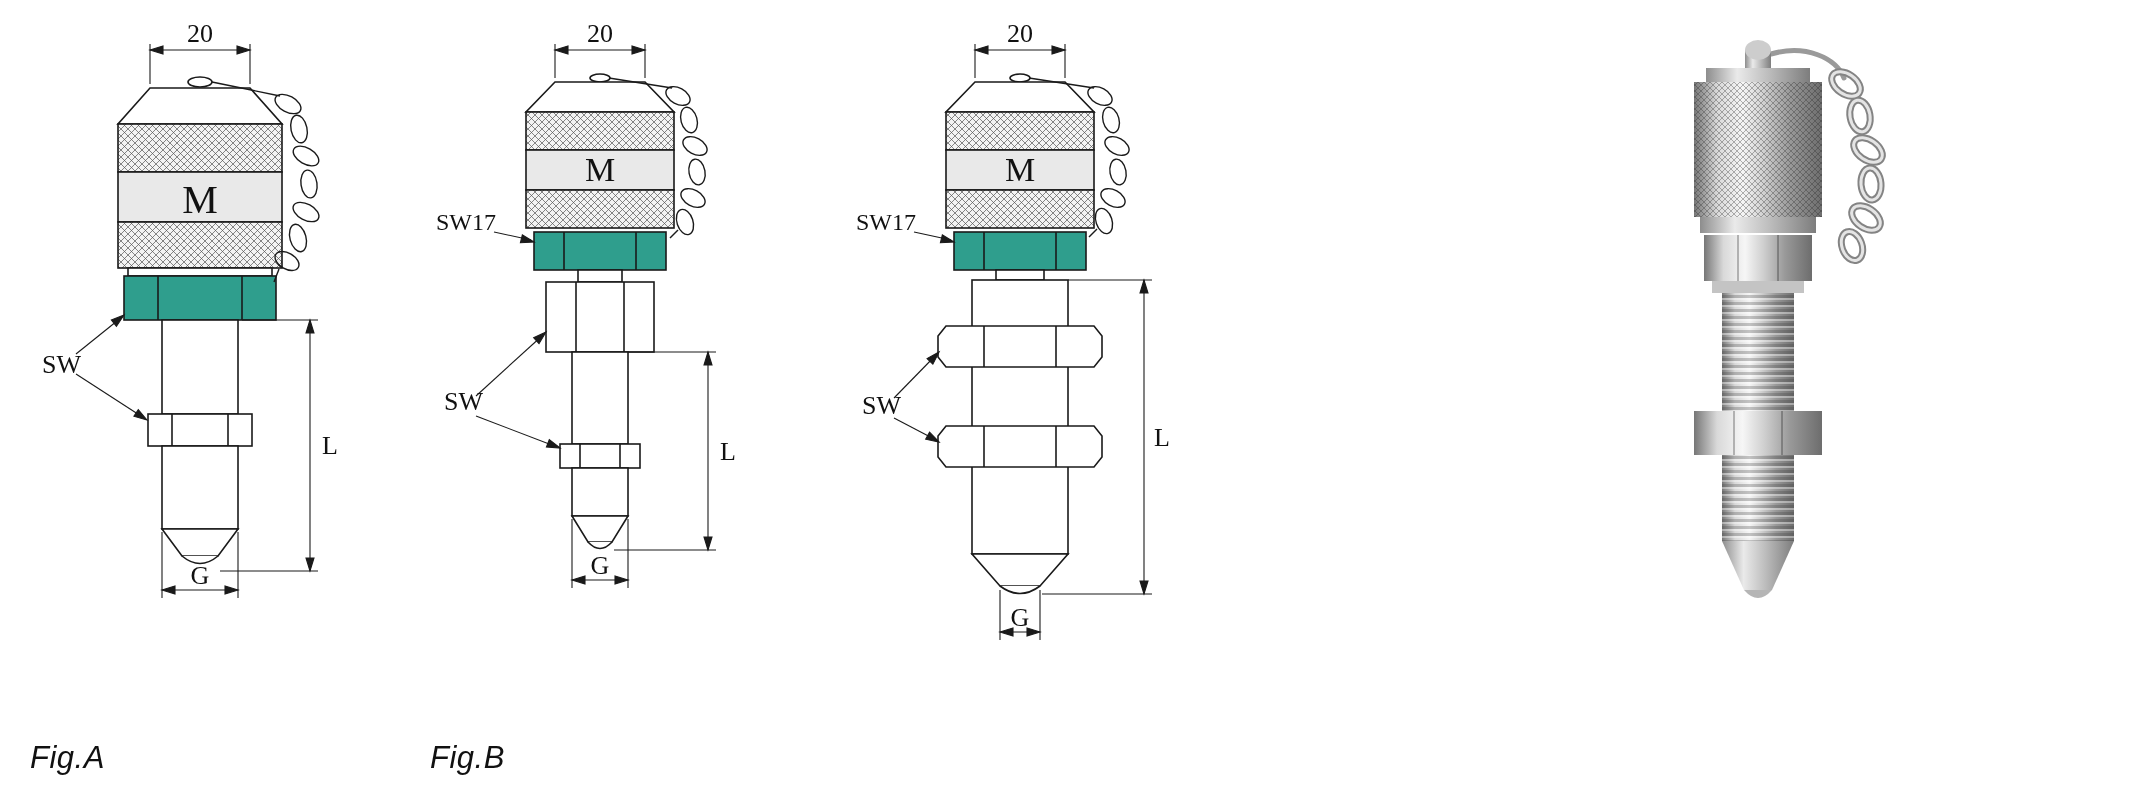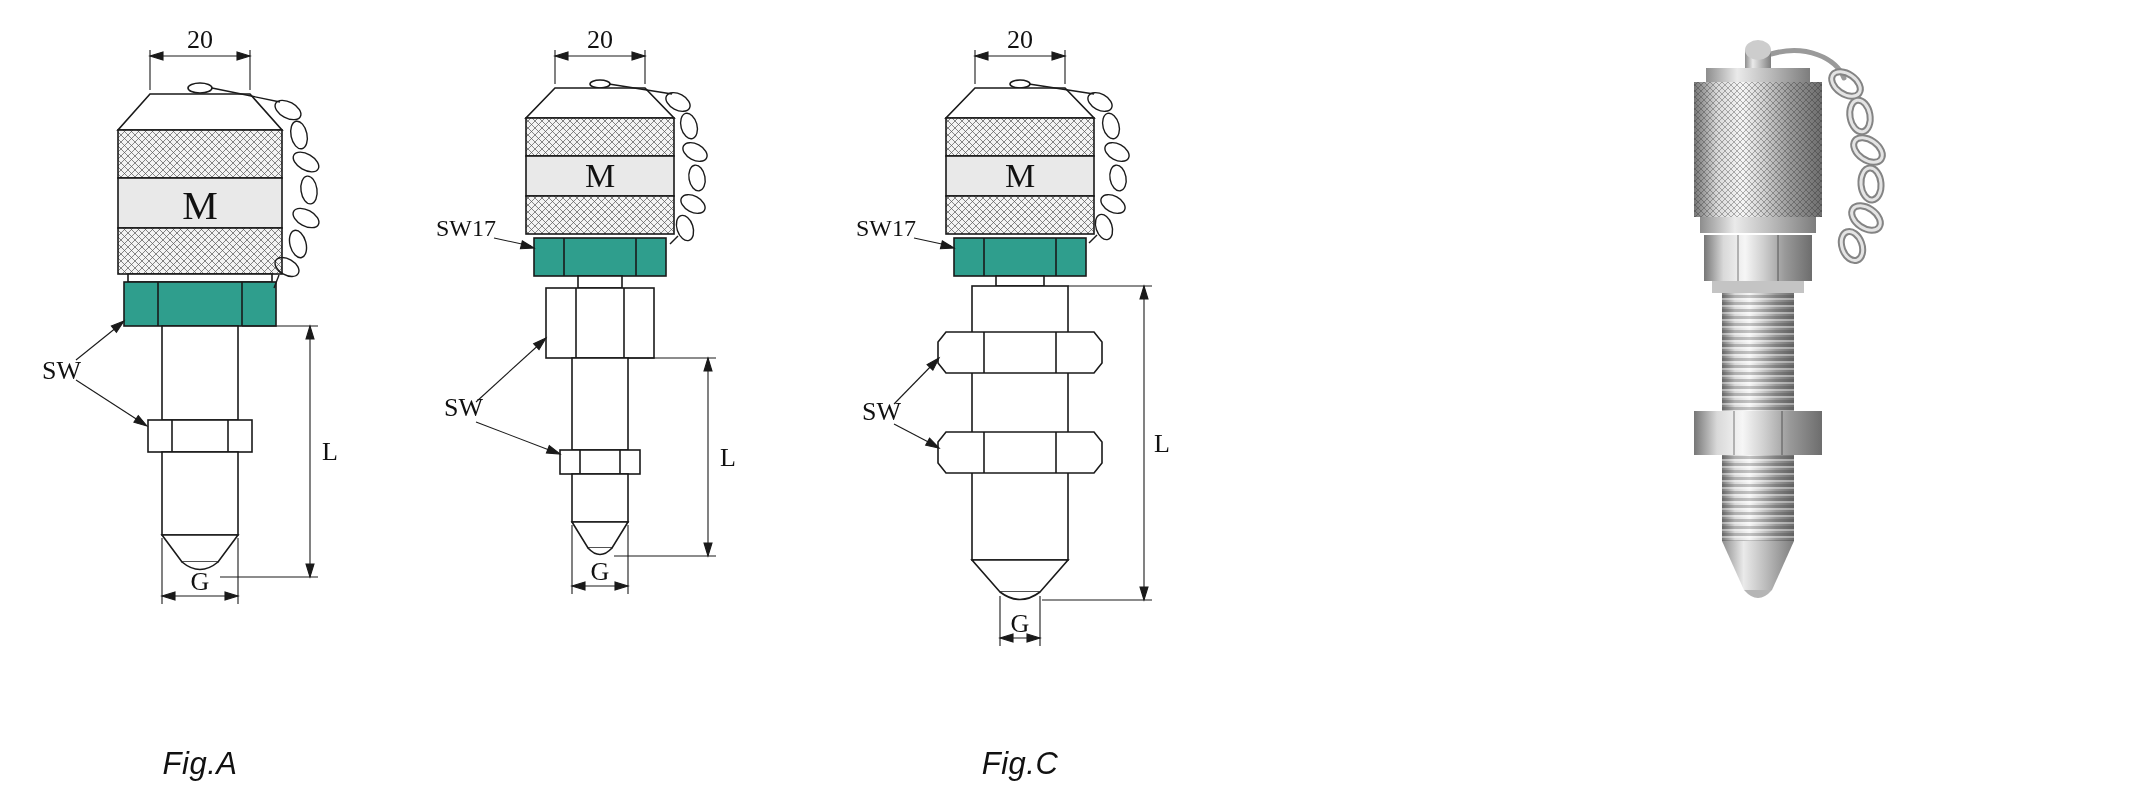--- a/index.html
+++ b/index.html
@@ -1,18 +1,18 @@
 <!DOCTYPE html>
 <html><head>
 <meta charset="utf-8">
 <style>
   html,body{margin:0;padding:0;background:#fff;}
   .canvas{position:relative;width:2146px;height:787px;background:#fff;overflow:hidden;
           font-family:"Liberation Sans",sans-serif;}
-  figure.fig{position:absolute;top:30px;width:340px;margin:0;text-align:center;}
+  figure.fig{position:absolute;top:24px;width:340px;margin:0;}
   figure.fig svg{display:block;}
   figure.fig figcaption{margin-top:16px;font-size:31px;color:#111;letter-spacing:.5px;font-style:italic;}
   .photo{position:absolute;top:22px;left:1638px;width:280px;height:640px;}
   svg text{font-family:"Liberation Serif",serif;}
 </style>
 </head>
 <body>
 
 <div class="canvas">
 
@@ -152,20 +152,21 @@
       </g>
       <g fill="#111">
         <text x="170" y="18" font-size="26" text-anchor="middle">20</text>
         <text x="170" y="157" font-size="34" text-anchor="middle">M</text>
         <text x="6" y="206" font-size="24">SW17</text>
         <text x="14" y="386" font-size="26">SW</text>
         <text x="170" y="550" font-size="26" text-anchor="middle">G</text>
         <text x="290" y="436" font-size="26">L</text>
       </g>
     </svg>
+    <figcaption>Fig.B</figcaption>
   </figure>
 
   <figure class="fig" style="left:850px">
     <svg width="340" height="700" viewBox="0 0 340 700">
       <defs>
         <pattern id="knC" width="7" height="7" patternUnits="userSpaceOnUse">
           <rect width="7" height="7" fill="#f3f3f3"></rect>
           <path d="M0,7 L7,0 M0,0 L7,7" stroke="#555" stroke-width="0.7"></path>
         </pattern>
       </defs>
@@ -224,21 +225,20 @@
       </g>
       <g fill="#111">
         <text x="170" y="18" font-size="26" text-anchor="middle">20</text>
         <text x="170" y="157" font-size="34" text-anchor="middle">M</text>
         <text x="6" y="206" font-size="24">SW17</text>
         <text x="12" y="390" font-size="26">SW</text>
         <text x="170" y="602" font-size="26" text-anchor="middle">G</text>
         <text x="304" y="422" font-size="26">L</text>
       </g>
     </svg>
-    <figcaption>Fig.C</figcaption>
   </figure>
 
   <div class="photo">
     <svg width="280" height="640" viewBox="0 0 280 640">
       <defs>
         <linearGradient id="met1" x1="0" y1="0" x2="1" y2="0">
           <stop offset="0" stop-color="#767676"></stop>
             <stop offset="0.18" stop-color="#d9d9d9"></stop>
           <stop offset="0.38" stop-color="#f6f6f6"></stop>
             <stop offset="0.55" stop-color="#cfcfcf"></stop>

